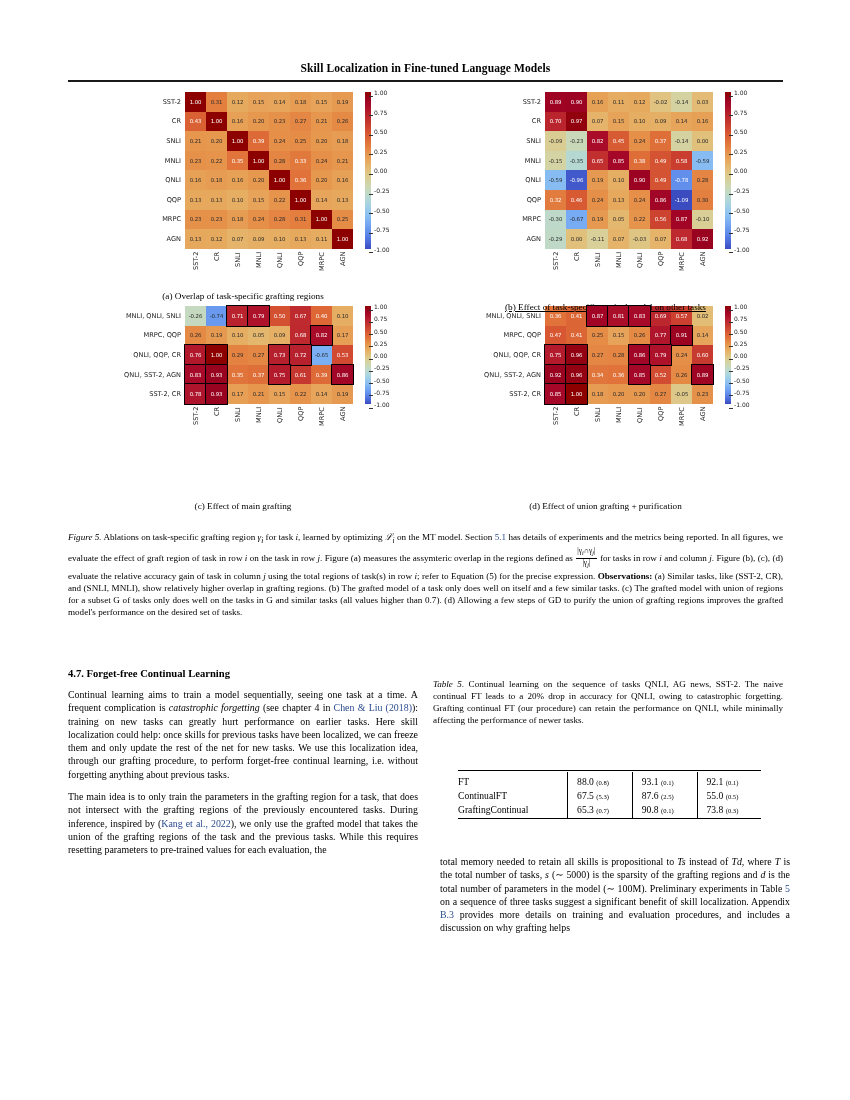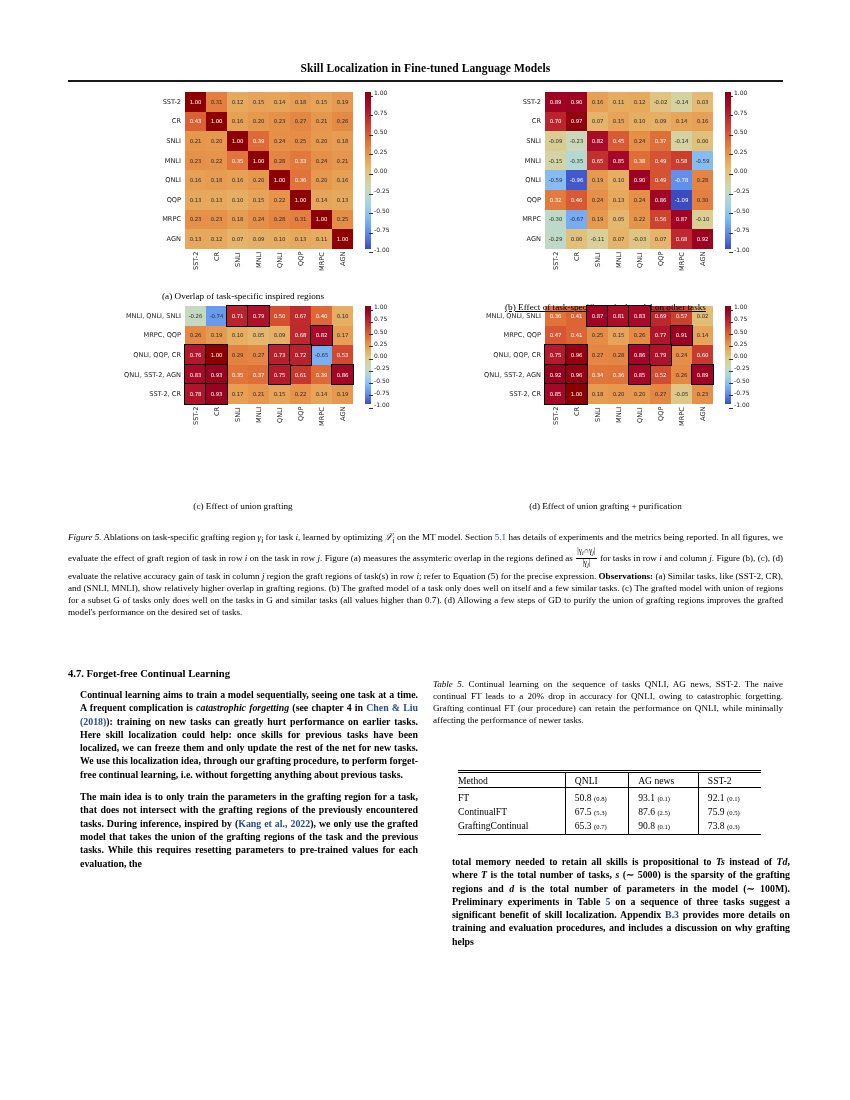--- a/index.html
+++ b/index.html
@@ -79,21 +79,21 @@
     font-size:7.4px;line-height:8.6px;margin:0 1px;
   }
   .frac .num{border-bottom:.8px solid #000;padding:0 1px;display:block;}
   .frac .den{display:block;padding:0 1px;}
 
   
   .sect{
     position:absolute;font-weight:bold;font-size:10.6px;
   }
   .col{position:absolute;width:350px;font-size:9.9px;line-height:13.3px;text-align:justify;}
-  .col p{margin:0 0 9px 12px;font-weight:bold;}
+  .col p{margin:0 0 9px 0;}
   .col .it{font-style:italic;}
 
   
   .tabcap{position:absolute;left:433px;top:678px;width:350px;font-size:9.1px;line-height:12.1px;text-align:justify;}
   .tabcap .it{font-style:italic;}
 
   .tbl{position:absolute;left:458px;top:770px;width:303px;font-size:9.6px;}
   .tbl table{border-collapse:collapse;width:100%;}
   .tbl td,.tbl th{padding:1.5px 0;font-weight:normal;text-align:left;}
   .tbl .dbl-top{border-top:1.1px solid #000;}
@@ -511,72 +511,66 @@
           <span>-0.50</span>
         </div>
         <div class="cbtick" style="left: 666px; top: 303.75px;">
           <span>-0.75</span>
         </div>
         <div class="cbtick" style="left: 666px; top: 316px;">
           <span>-1.00</span>
         </div>
       </div>
 
-    <div class="subcap" style="left:0px;top:203px;width:350px;">(a) Overlap of task-specific inspired regions</div>
+    <div class="subcap" style="left:0px;top:203px;width:350px;">(a) Overlap of task-specific grafting regions</div>
     <div class="subcap" style="left:360px;top:214px;width:355px;text-decoration:underline;">(b) Effect of task-specific grafted model on other tasks</div>
-    <div class="subcap" style="left:0px;top:413px;width:350px;">(c) Effect of union grafting</div>
+    <div class="subcap" style="left:0px;top:413px;width:350px;">(c) Effect of main grafting</div>
     <div class="subcap" style="left:360px;top:413px;width:355px;">(d) Effect of union grafting + purification</div>
   </div>
 
   <div class="figcap">
     <span class="it">Figure 5.</span>
     <span>Ablations on task-specific grafting region </span><span class="mathi">γ<sub>i</sub></span><span> for task </span><span class="mathi">i</span><span>, learned by optimizing </span><span class="mathi">ℒ<sub>i</sub></span><span> on the MT model. Section </span><span class="lnk">5.1</span><span> has details of experiments and the metrics being reported.  In all figures, we evaluate the effect of graft region of task in row </span><span class="mathi">i</span><span> on the task in row </span><span class="mathi">j</span><span>.</span>
     <span>Figure (a) measures the assymteric overlap in the regions defined as</span>
     <span class="frac">
       <span class="num">|γ<sub><i>i</i></sub>∩γ<sub><i>j</i></sub>|</span>
       <span class="den">|γ<sub><i>j</i></sub>|</span>
     </span>
-    <span>for tasks in row </span><span class="mathi">i</span><span> and column </span><span class="mathi">j</span><span>. Figure (b), (c), (d) evaluate the relative accuracy gain of task in column </span><span class="mathi">j</span><span> region the graft regions of task(s) in row </span><span class="mathi">i</span><span>; refer to Equation (5) for the precise expression.</span>
+    <span>for tasks in row </span><span class="mathi">i</span><span> and column </span><span class="mathi">j</span><span>. Figure (b), (c), (d) evaluate the relative accuracy gain of task in column </span><span class="mathi">j</span><span> using the total regions of task(s) in row </span><span class="mathi">i</span><span>; refer to Equation (5) for the precise expression.</span>
     <span class="bd">Observations:</span><span> (a) Similar tasks, like (SST-2, CR), and (SNLI, MNLI), show relatively higher overlap in grafting regions. (b) The grafted model of a task only does well on itself and a few similar tasks. (c) The grafted model with union of regions for a subset G of tasks only does well on the tasks in G and similar tasks (all values higher than 0.7). (d) Allowing a few steps of GD to purify the union of grafting regions improves the grafted model's performance on the desired set of tasks.</span>
   </div>
 
   <div class="sect" style="left:68px;top:668px;">4.7. Forget-free Continual Learning</div>
 
   <div class="col" style="left:68px;top:688px;">
     <p><span>Continual learning aims to train a model sequentially, seeing one task at a time.  A frequent complication is </span><span class="it">catastrophic forgetting</span><span> (see chapter 4 in </span><span class="lnk">Chen &amp; Liu (2018)</span><span>): training on new tasks can greatly hurt performance on earlier tasks. Here skill localization could help: once skills for previous tasks have been localized, we can freeze them and only update the rest of the net for new tasks. We use this localization idea, through our grafting procedure, to perform forget-free continual learning, i.e.  without forgetting anything about previous tasks.</span></p>
     <p><span>The main idea is to only train the parameters in the grafting region for a task, that does not intersect with the grafting regions of the previously encountered tasks.  During inference, inspired by (</span><span class="lnk">Kang et al., 2022</span><span>), we only use the grafted model that takes the union of the grafting regions of the task and the previous tasks. While this requires resetting parameters to pre-trained values for each evaluation, the</span></p>
   </div>
 
   <div class="tabcap">
     <span class="it">Table 5.</span><span> Continual learning on the sequence of tasks QNLI, AG news, SST-2.  The naive continual FT leads to a 20% drop in accuracy for QNLI, owing to catastrophic forgetting.  Grafting continual FT (our procedure) can retain the performance on QNLI, while minimally affecting the performance of newer tasks.</span>
   </div>
 
   <div class="tbl">
     <table>
       <tbody>
         <tr class="dbl-top">
             <td colspan="4" style="padding:0;height:1px;"></td>
           </tr>
-        <tr class="dbl-top2 hline hdr">
-          <td>Method</td>
-          <td class="vsep hcell">QNLI</td>
-          <td class="vsep hcell">AG news</td>
-          <td class="vsep hcell">SST-2</td>
-        </tr>
         <tr>
           <td style="padding-top:4px;">FT</td>
-          <td class="vsep num" style="padding-top:4px;"><span>50.8</span> <span class="err">(0.8)</span></td>
+          <td class="vsep num" style="padding-top:4px;"><span>88.0</span> <span class="err">(0.8)</span></td>
           <td class="vsep num" style="padding-top:4px;"><span>93.1</span> <span class="err">(0.1)</span></td>
           <td class="vsep num" style="padding-top:4px;"><span>92.1</span> <span class="err">(0.1)</span></td>
         </tr>
         <tr>
           <td>ContinualFT</td>
           <td class="vsep num"><span>67.5</span> <span class="err">(5.3)</span></td>
           <td class="vsep num"><span>87.6</span> <span class="err">(2.5)</span></td>
-          <td class="vsep num"><span>75.9</span> <span class="err">(0.5)</span></td>
+          <td class="vsep num"><span>55.0</span> <span class="err">(0.5)</span></td>
         </tr>
         <tr class="hline">
           <td style="padding-bottom:3px;">GraftingContinual</td>
           <td class="vsep num" style="padding-bottom:3px;"><span>65.3</span> <span class="err">(0.7)</span></td>
           <td class="vsep num" style="padding-bottom:3px;"><span>90.8</span> <span class="err">(0.1)</span></td>
           <td class="vsep num" style="padding-bottom:3px;"><span>73.8</span> <span class="err">(0.3)</span></td>
         </tr>
       </tbody>
     </table>
   </div>

